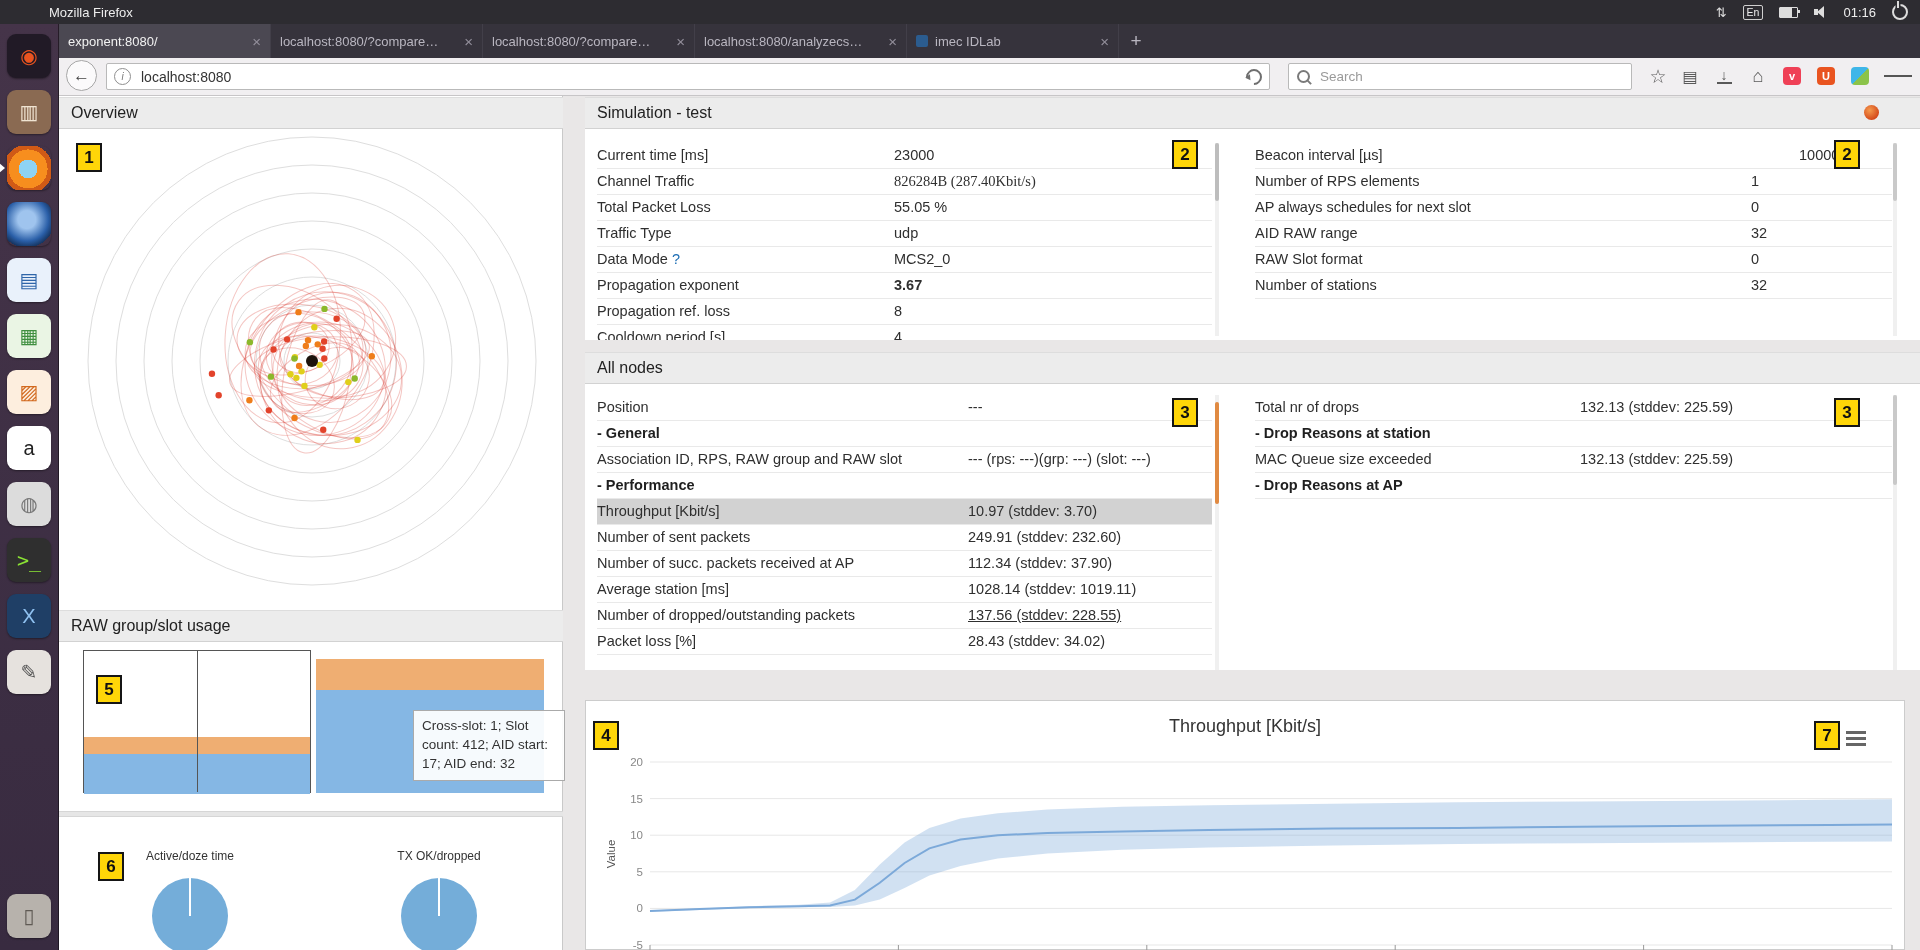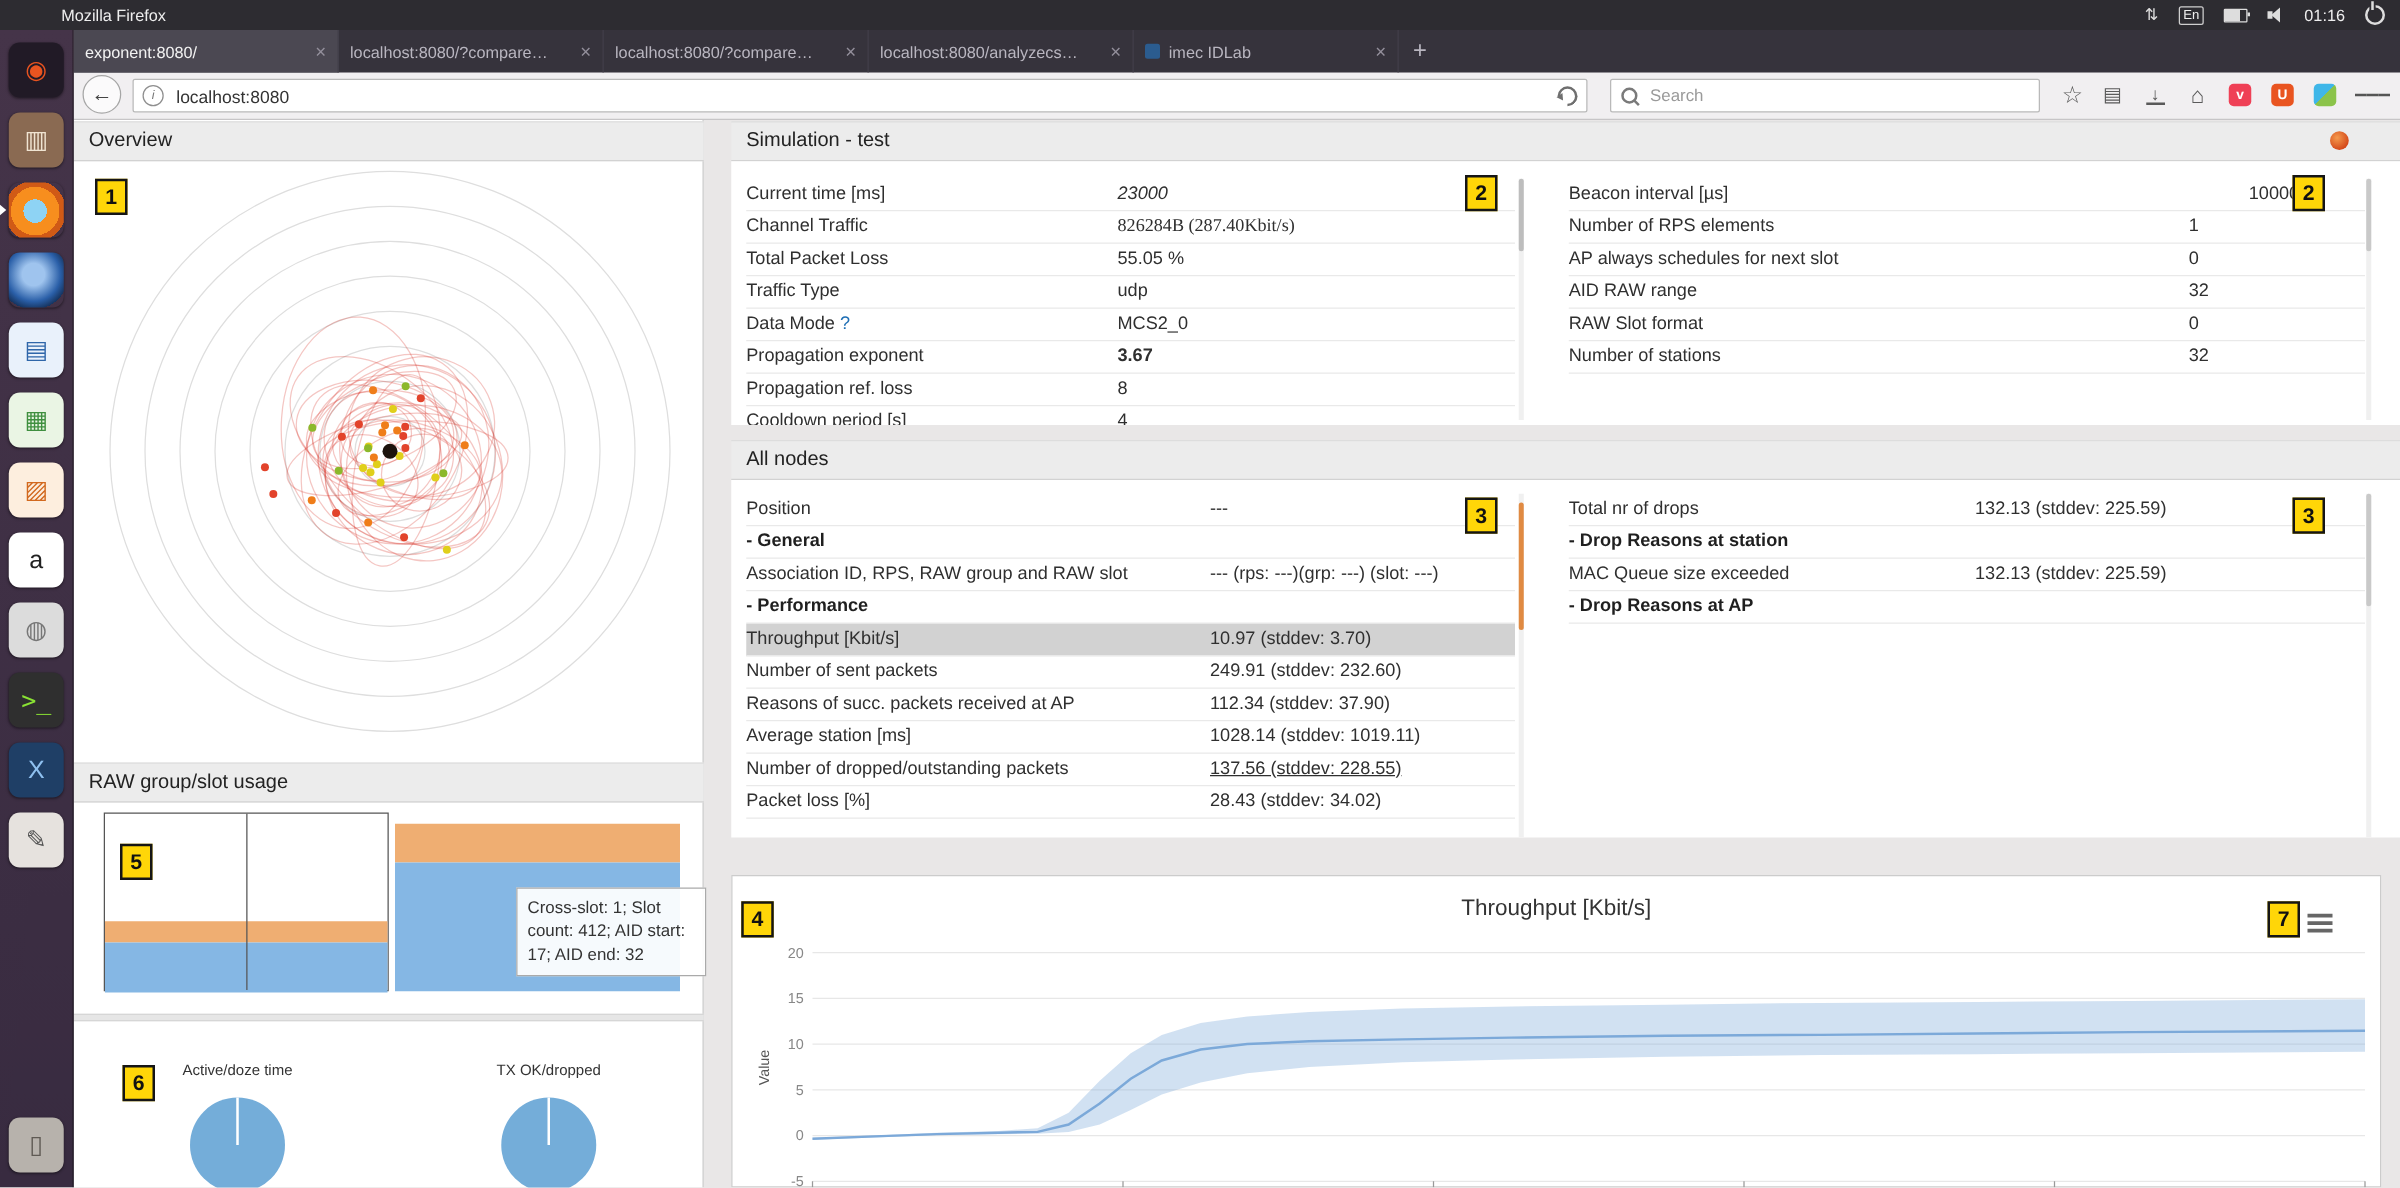--- a/index.html
+++ b/index.html
@@ -362,21 +362,21 @@
 <div class="pie" id="pie2" style="background: rgb(116, 173, 217);">
     <span class="pieline"></span>
   </div>
 
 <div class="phead" id="sim-head">Simulation - test</div>
 <div id="rec-dot"></div>
 <div id="sim-body">
   <div class="ptable" id="sim-left">
       <div class="trow">
         <span class="k">Current time [ms]</span>
-        <span class="v" style="left: 297px; font-style: italic;">23000</span>
+        <span class="v" style="left: 297px;">23000</span>
       </div>
       <div class="trow">
         <span class="k">Channel Traffic</span>
         <span class="v" style="left: 297px; font-family: Liberation Serif, serif;">826284B (287.40Kbit/s)</span>
       </div>
       <div class="trow">
         <span class="k">Total Packet Loss</span>
         <span class="v" style="left: 297px;">55.05 %</span>
       </div>
       <div class="trow">
@@ -451,21 +451,21 @@
       </div>
       <div class="trow hl">
         <span class="k">Throughput [Kbit/s]</span>
         <span class="v" style="left: 371px;">10.97 (stddev: 3.70)</span>
       </div>
       <div class="trow">
         <span class="k">Number of sent packets</span>
         <span class="v" style="left: 371px;">249.91 (stddev: 232.60)</span>
       </div>
       <div class="trow">
-        <span class="k">Reasons of succ. packets received at AP</span>
+        <span class="k">Number of succ. packets received at AP</span>
         <span class="v" style="left: 371px;">112.34 (stddev: 37.90)</span>
       </div>
       <div class="trow">
         <span class="k">Average station [ms]</span>
         <span class="v" style="left: 371px;">1028.14 (stddev: 1019.11)</span>
       </div>
       <div class="trow">
         <span class="k">Number of dropped/outstanding packets</span>
         <span class="v" style="left: 371px; text-decoration: underline;">137.56 (stddev: 228.55)</span>
       </div>

